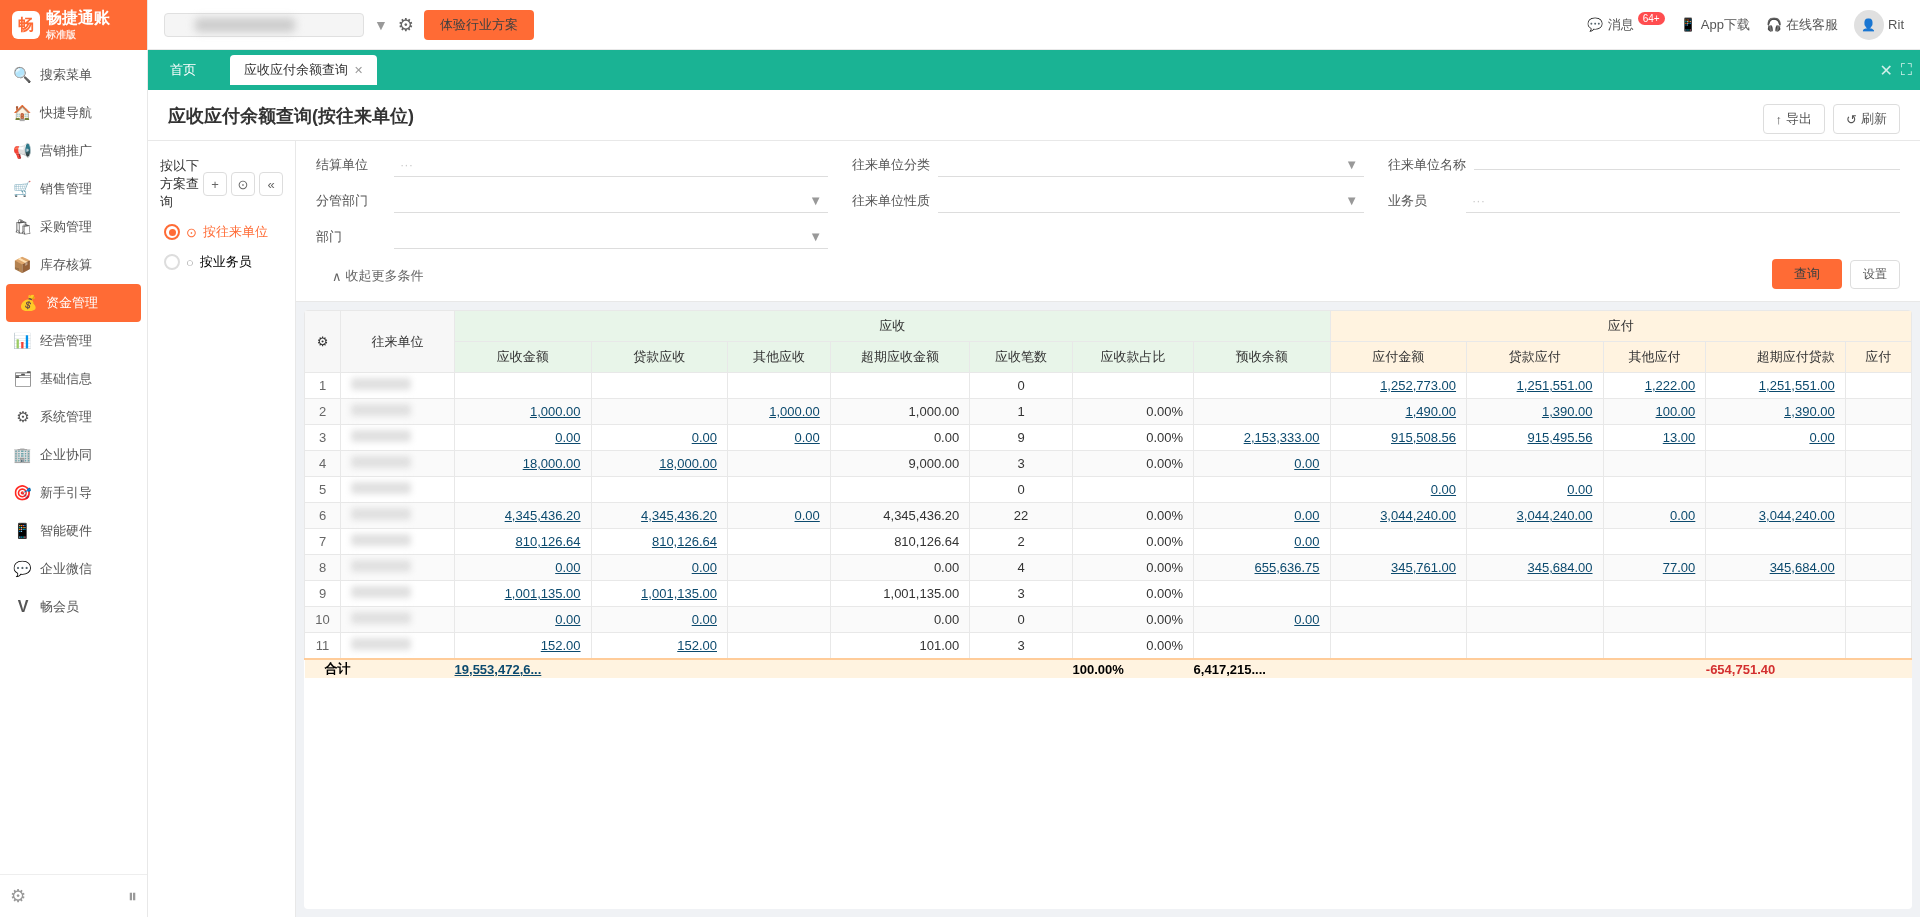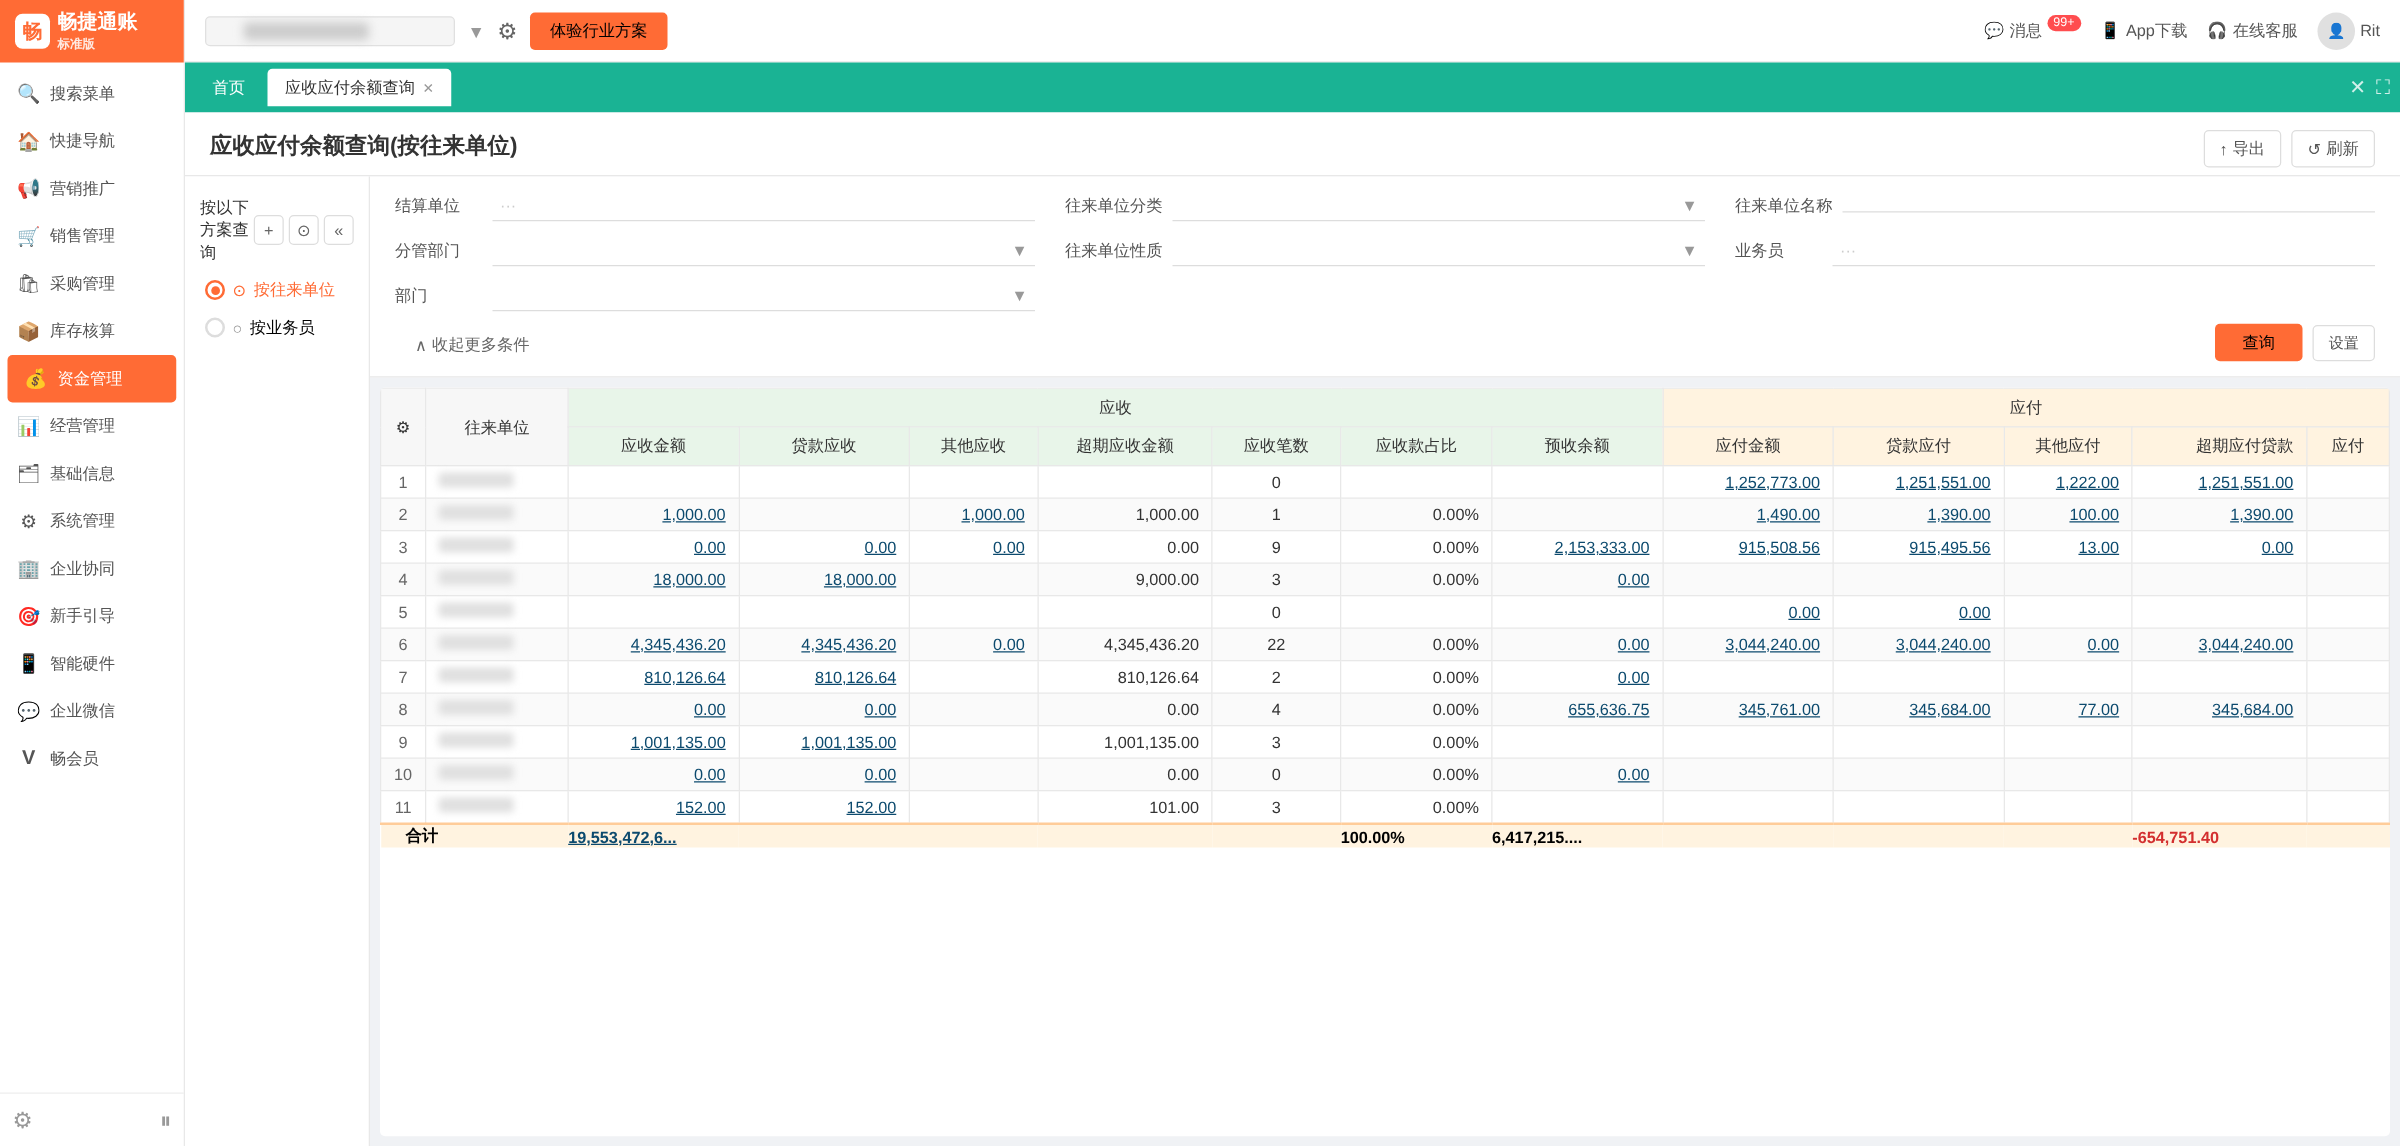--- a/index.html
+++ b/index.html
@@ -72,21 +72,21 @@
       height: 50px;
       display: flex;
       align-items: center;
       padding: 0 16px;
       border-bottom: 1px solid #e8e8e8;
       justify-content: space-between;
     }
     .topbar-left { display: flex; align-items: center; gap: 10px; }
     .btn-orange {
       background: #ff6b35;
-      color: #000000;
+      color: #404040;
       border: none;
       border-radius: 4px;
       padding: 6px 16px;
       cursor: pointer;
       font-size: 13px;
     }
     .topbar-right { display: flex; align-items: center; gap: 16px; }
     .topbar-right-item { display: flex; align-items: center; gap: 4px; color: #555; cursor: pointer; font-size: 12px; }
     .badge {
       background: #ff4d4f;
@@ -104,21 +104,21 @@
       background: #e0e0e0;
     }
 
     
     .tabbar {
       background: #1ab394;
       display: flex;
       align-items: center;
       height: 40px;
       padding: 0 8px;
-      gap: 4px;
+      gap: 20px;
     }
     .tab-item {
       padding: 6px 14px;
       border-radius: 4px 4px 0 0;
       cursor: pointer;
       font-size: 13px;
       color: rgba(255,255,255,0.8);
       display: flex;
       align-items: center;
       gap: 6px;
@@ -402,21 +402,21 @@
         <span style="filter:blur(4px);background:#ccc;height:14px;width:100px;border-radius:3px;"></span>
       </div>
       <span style="color:#999;font-size:14px;">▼</span>
       <span style="font-size:18px;color:#666;cursor:pointer;">⚙</span>
       <button class="btn-orange">体验行业方案</button>
     </div>
     <div class="topbar-right">
       <div class="topbar-right-item">
         <span>💬</span>
         <span>消息</span>
-        <span class="badge">99+</span>
+        <span class="badge">64+</span>
       </div>
       <div class="topbar-right-item">
         <span>📱</span>
         <span>App下载</span>
       </div>
       <div class="topbar-right-item">
         <span>🎧</span>
         <span>在线客服</span>
       </div>
       <div class="topbar-right-item">

